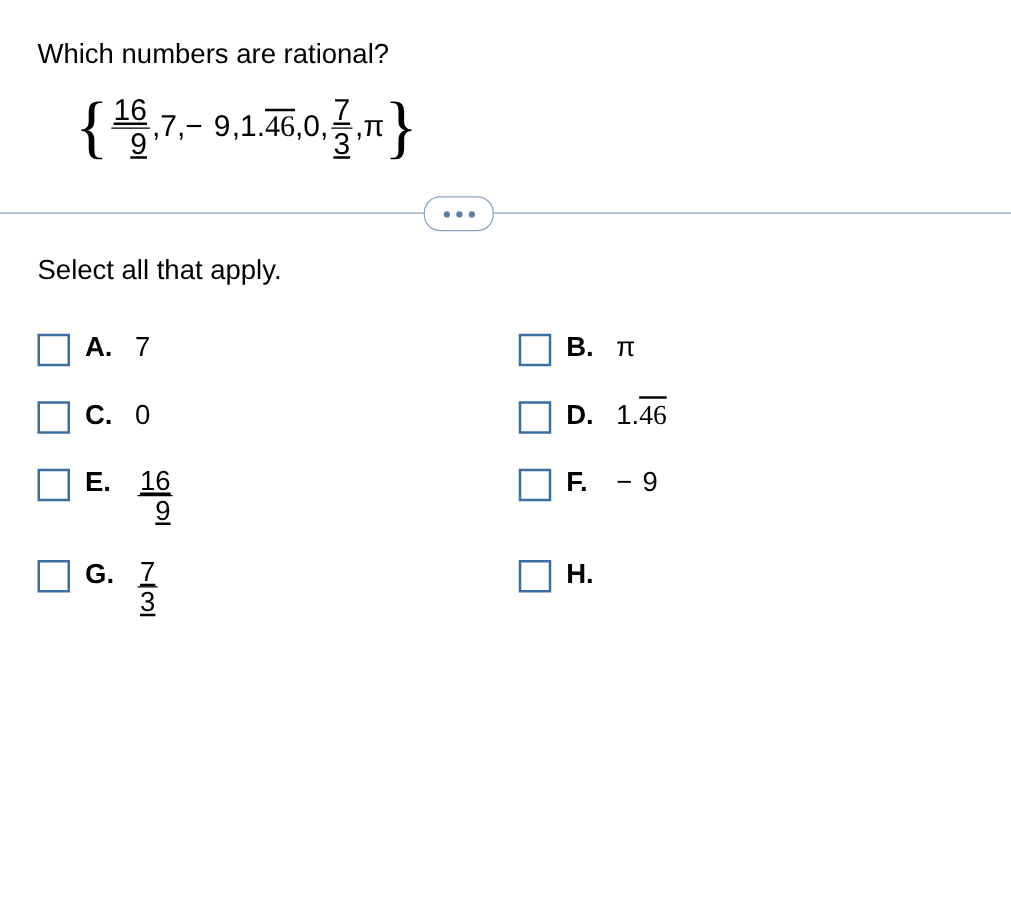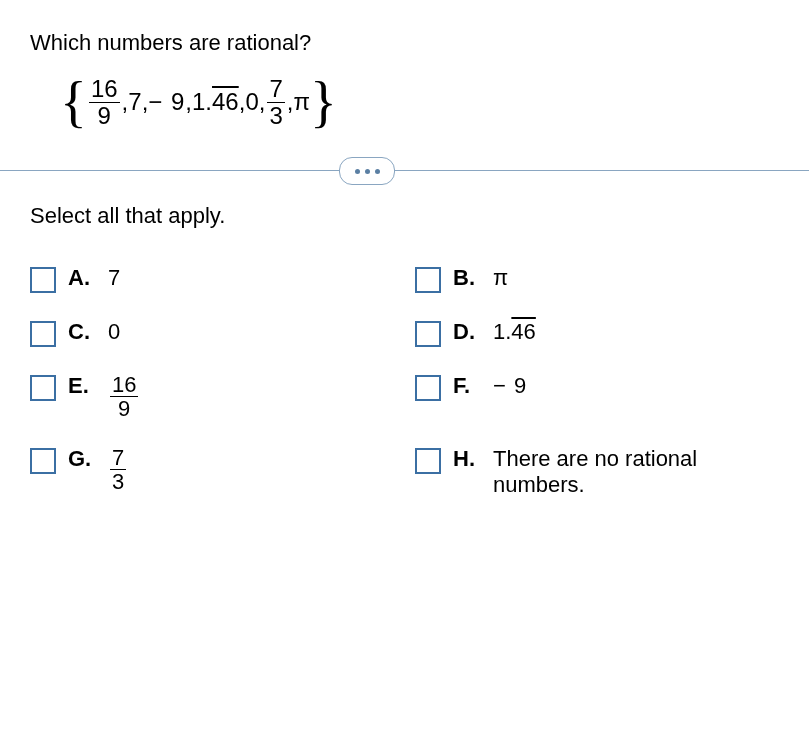--- a/index.html
+++ b/index.html
@@ -27,30 +27,32 @@
   .brace {
     font-size: 56px;
     line-height: 56px;
     font-family: "Times New Roman", serif;
     font-weight: 300;
   }
   .term { display:inline-flex; align-items:center; }
   .frac {
     display: inline-flex;
     flex-direction: column;
-    align-items: center;
+    align-items: flex-end;
     vertical-align: middle;
     line-height: 1.05;
     margin: 0 2px;
+    text-decoration: underline;
   }
   .frac .num { border-bottom: 1.5px solid #000; padding: 0 2px; }
   .frac .den { padding: 0 2px; }
   .overline {
     text-decoration: overline;
     text-decoration-thickness: 1.5px;
+    font-family: Liberation Serif, serif;
   }
   .repeat {
     display:inline-flex;
     align-items:baseline;
   }
   .divider-wrap {
     position: relative;
     margin: 40px 0 32px -30px;
     width: 809px;
   }
@@ -209,16 +211,15 @@
       <span class="frac">
         <span class="num">7</span>
         <span class="den">3</span>
       </span>
     </span>
   </div>
 
   <div class="opt">
     <div class="cb"></div>
     <span class="letter">H.</span>
-    <span class="val" style="max-width:260px">There are no rational numbers.</span>
   </div>
 
 </div>
 
 </body></html>

